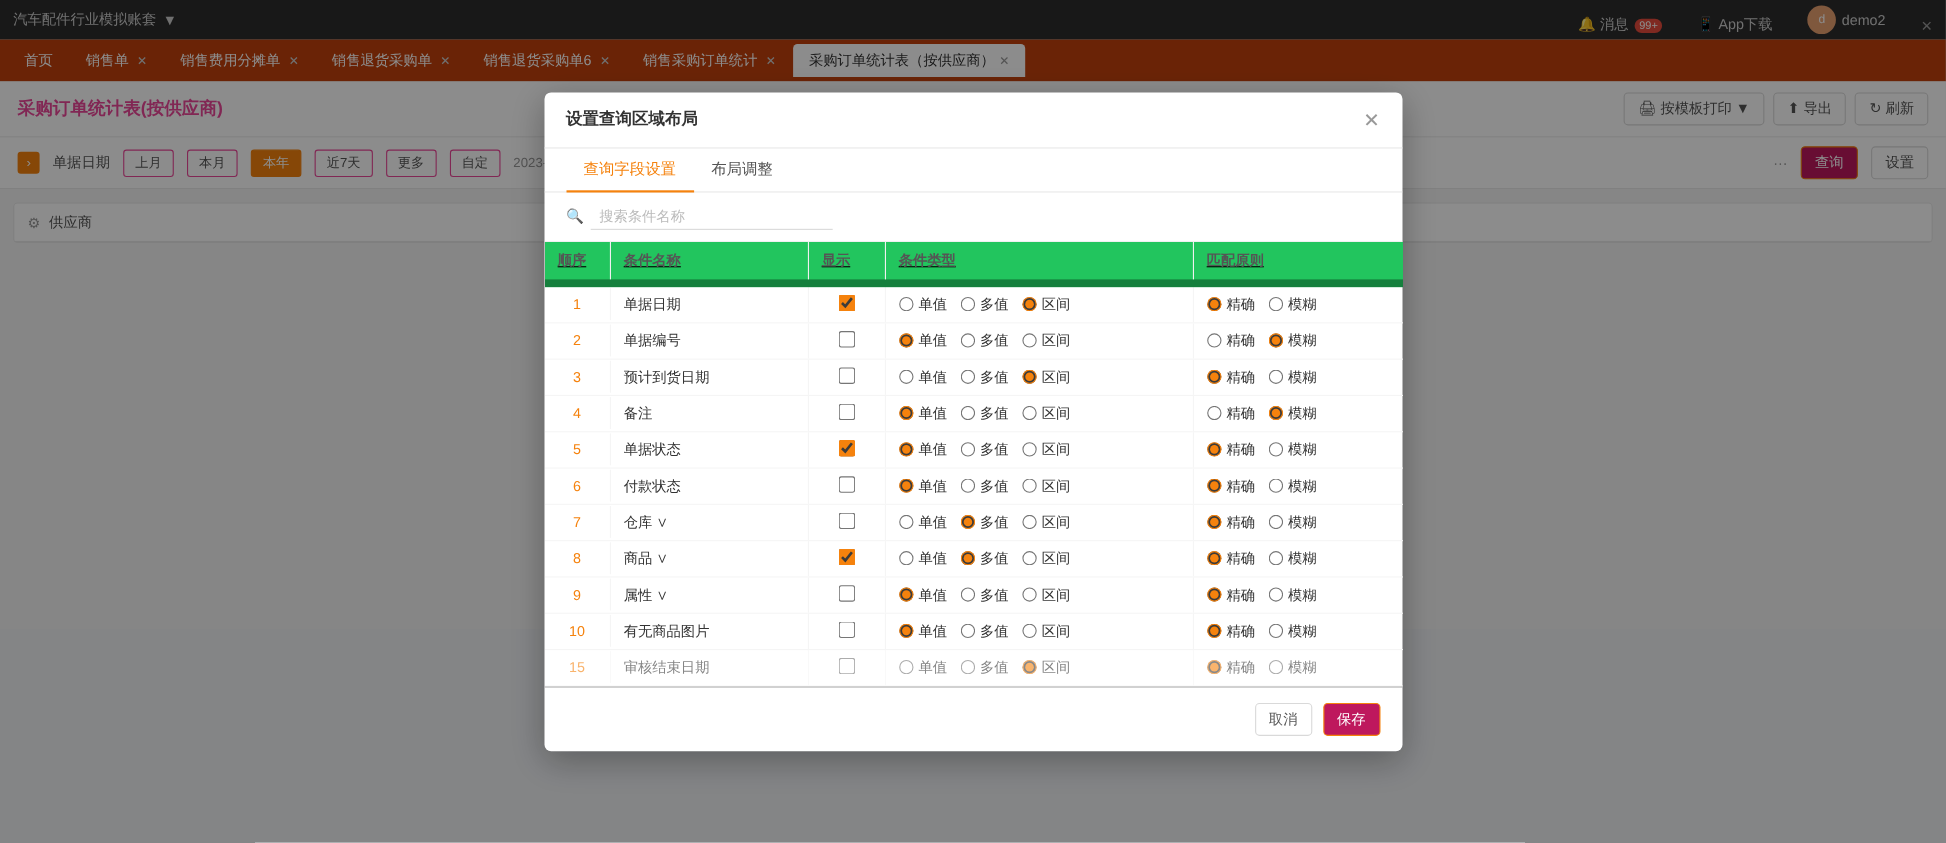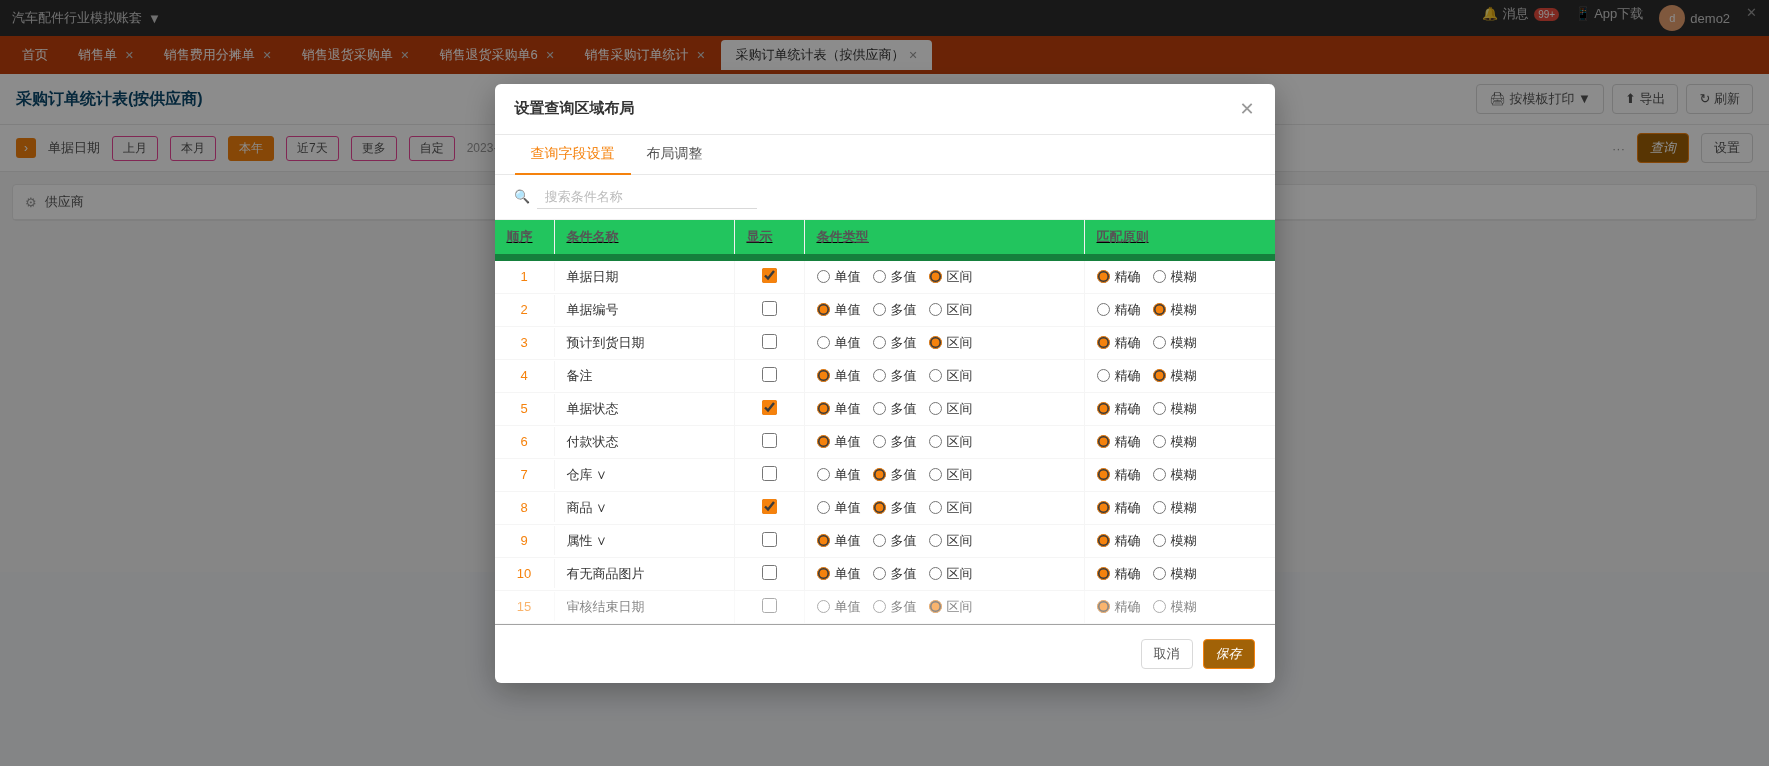--- a/index.html
+++ b/index.html
@@ -9,21 +9,21 @@
     .top-bar {
       background: #2d2d2d;
       height: 36px;
       display: flex;
       align-items: center;
       justify-content: space-between;
       padding: 0 12px;
       color: #ccc;
     }
     .top-bar-left { font-size: 13px; color: #ccc; display: flex; align-items: center; gap: 6px; }
-    .top-bar-right { display: flex; align-items: flex-start; gap: 16px; font-size: 13px; color: #ccc; }
+    .top-bar-right { display: flex; align-items: flex-end; gap: 32px; font-size: 13px; color: #ccc; }
     .notif-badge { background: #e74c3c; color: #fff; border-radius: 8px; font-size: 10px; padding: 1px 4px; margin-left: 2px; }
     .avatar-circle { width: 26px; height: 26px; border-radius: 50%; background: #e8a070; display: inline-flex; align-items: center; justify-content: center; color: #fff; font-size: 11px; }
 
     
     .main-nav {
       background: #c2410c;
       height: 38px;
       display: flex;
       align-items: center;
       padding: 0 8px;
@@ -42,24 +42,24 @@
 
     
     .page-header {
       background: #fff;
       padding: 10px 16px;
       border-bottom: 1px solid #e8e8e8;
       display: flex;
       align-items: center;
       justify-content: space-between;
     }
-    .page-title { font-size: 16px; font-weight: bold; color: #0c4a6e; }
+    .page-title { font-size: 16px; font-weight: bold; color: #ec4899; }
     .page-actions { display: flex; align-items: center; gap: 8px; }
     .btn { padding: 5px 12px; border-radius: 4px; border: 1px solid #d9d9d9; cursor: pointer; font-size: 13px; background: #fff; color: #333; }
-    .btn-primary { background: #a16207; color: #fff; border-color: #f5820d; font-style: italic; }
+    .btn-primary { background: #be185d; color: #fff; border-color: #f5820d; }
     .btn-outline { background: #fff; color: #555; }
 
     
     .filter-bar {
       background: #fff;
       padding: 8px 16px;
       display: flex;
       align-items: center;
       gap: 12px;
       border-bottom: 1px solid #e8e8e8;

